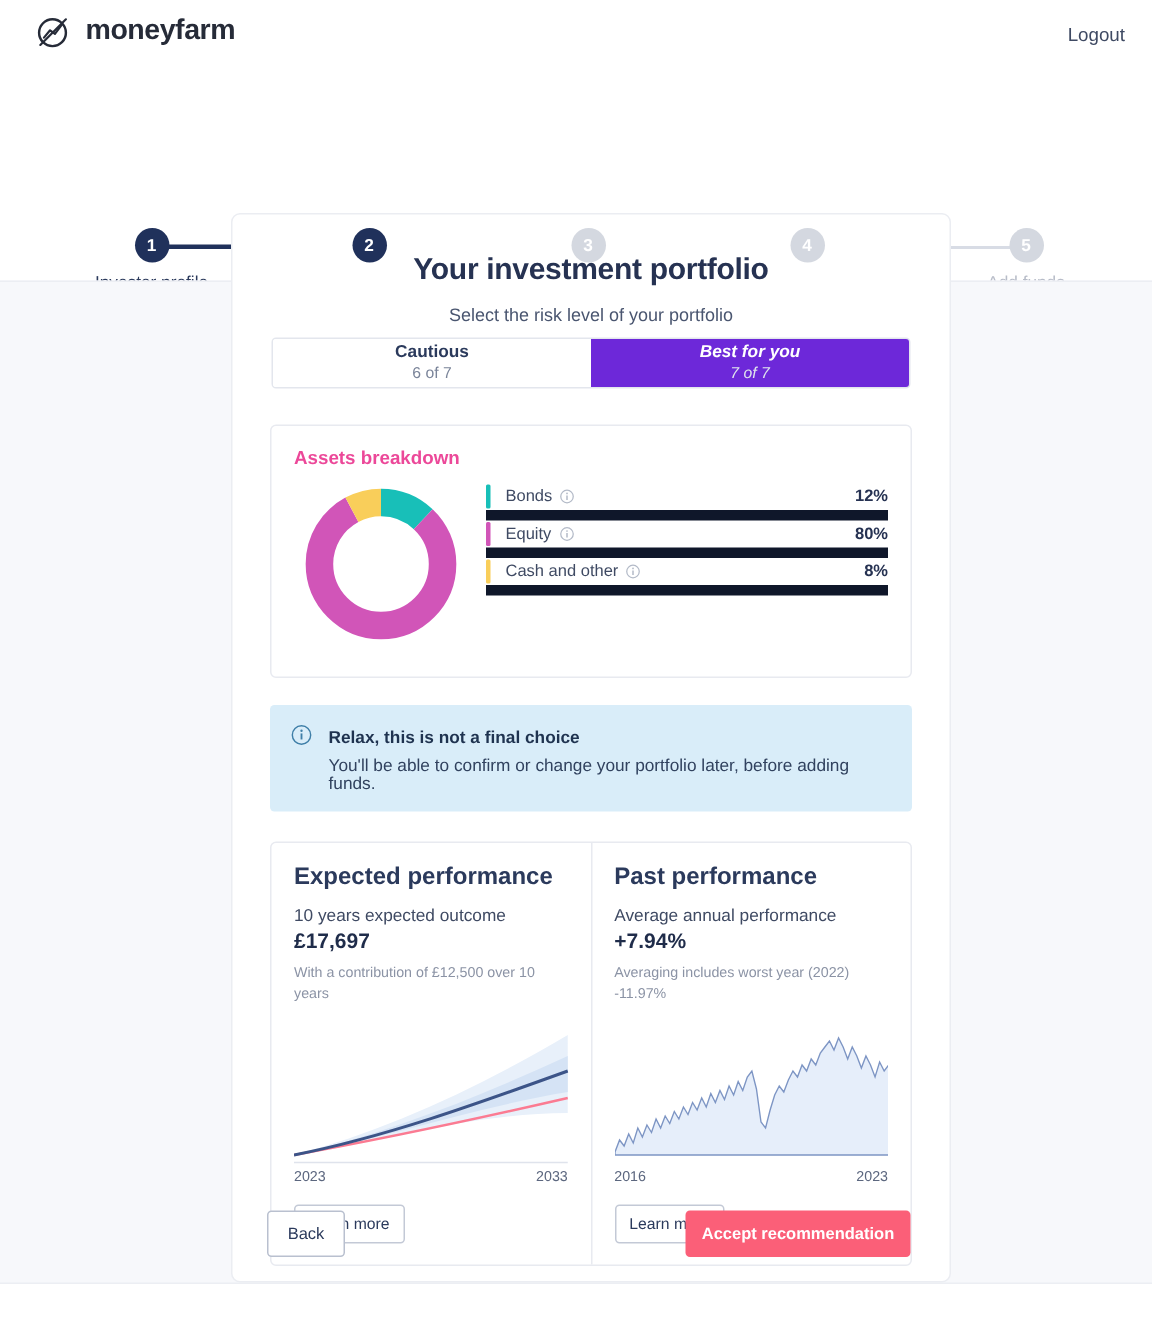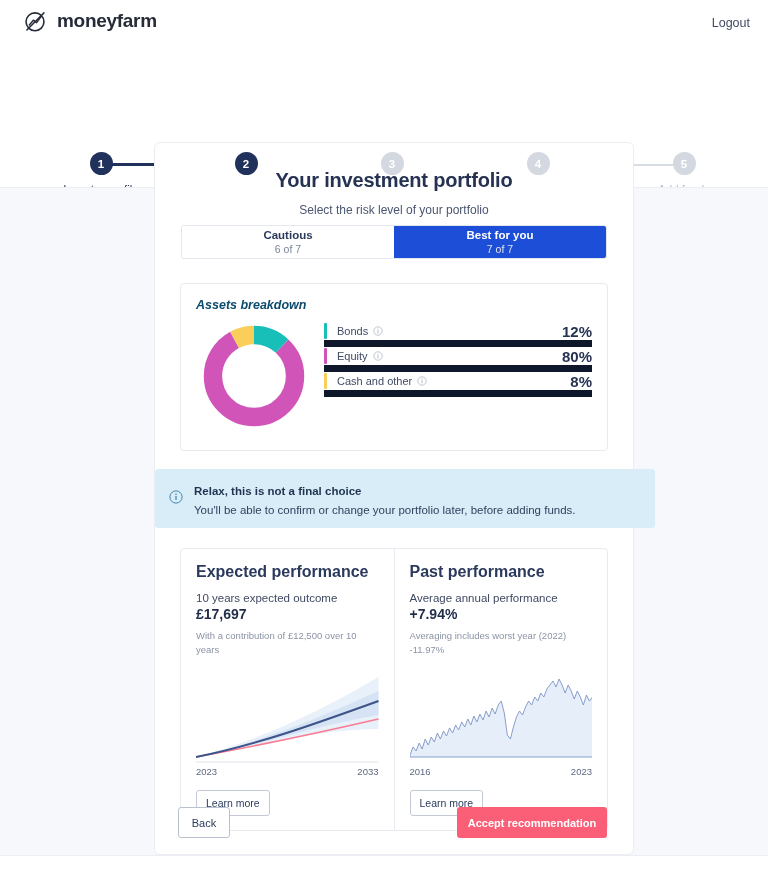--- a/index.html
+++ b/index.html
@@ -83,55 +83,55 @@
   }
   .risk-opt {
     flex: 1; display: flex; flex-direction: column; align-items: center; justify-content: center;
     cursor: pointer; line-height: 1.25;
   }
   .risk-opt .ro-name { font-size: 11.5px; font-weight: bold; }
   .risk-opt .ro-cnt { font-size: 10.5px; }
   .risk-opt.off { background: #fff; }
   .risk-opt.off .ro-name { color: #2b3a5c; }
   .risk-opt.off .ro-cnt { color: #7a8499; }
-  .risk-opt.on { background: #1d4ed8; }
+  .risk-opt.on { background: #6d28d9; font-style: italic; }
   .risk-opt.on .ro-name { color: #ffffff; }
   .risk-opt.on .ro-cnt { color: #dfe3ec; }
 
   
   .panel {
     margin: 0 auto; width: 428px;
     border: 1px solid #e8eaf0; border-radius: 4px; background: #fff;
   }
   .panel-assets { margin-top: 24px; padding: 14px 15px 16px; }
-  .panel-h { font-size: 12.5px; font-weight: bold; color: #0c4a6e; font-style: italic; }
+  .panel-h { font-size: 12.5px; font-weight: bold; color: #ec4899; }
 
   .assets-body { display: flex; align-items: flex-start; margin-top: 10px; }
   .donut-wrap { width: 120px; flex: 0 0 120px; padding-left: 4px; }
   .legend { flex: 1; padding-left: 8px; }
   .legend-row {
     display: flex; align-items: center; height: 25px;
     border-bottom: 7px solid #0f172a; padding-left: 0;
   }
   .legend-row .bar { width: 3px; height: 16px; border-radius: 1px; margin-right: 10px; }
   .legend-row .lname { font-size: 11px; color: #3f4a63; }
   .legend-row .iicon { margin-left: 5px; opacity: .75; display: inline-flex; }
-  .legend-row .lval { margin-left: auto; font-size: 15px; font-weight: bold; color: #263252; }
+  .legend-row .lval { margin-left: auto; font-size: 11px; font-weight: bold; color: #263252; }
 
   .btn-outline {
     display: inline-block; margin-top: 13px;
     border: 1px solid #c3c9d6; border-radius: 3px; background: #fff;
     font-size: 10.5px; color: #2b3a5c; padding: 6px 9px; cursor: pointer;
     font-family: "Liberation Sans", sans-serif;
   }
 
   
   .banner {
-    margin: 18px auto 0; width: 500px; background: #d9edf9; border-radius: 3px;
-    padding: 12px 14px; display: flex; gap: 10px; align-items: center;
+    margin: 18px auto 0; width: 428px; background: #d9edf9; border-radius: 3px;
+    padding: 12px 14px; display: flex; gap: 10px; align-items: flex-start;
   }
   .banner .bt { font-size: 11.5px; font-weight: bold; color: #1f3350; }
   .banner .bd { font-size: 11.5px; color: #31425f; margin-top: 5px; }
 
   
   .perf-row {
     margin: 20px auto 0; width: 428px; display: flex;
     border: 1px solid #e8eaf0; border-radius: 4px; background: #fff;
   }
   .perf-col { flex: 1; padding: 14px 15px 14px; }

